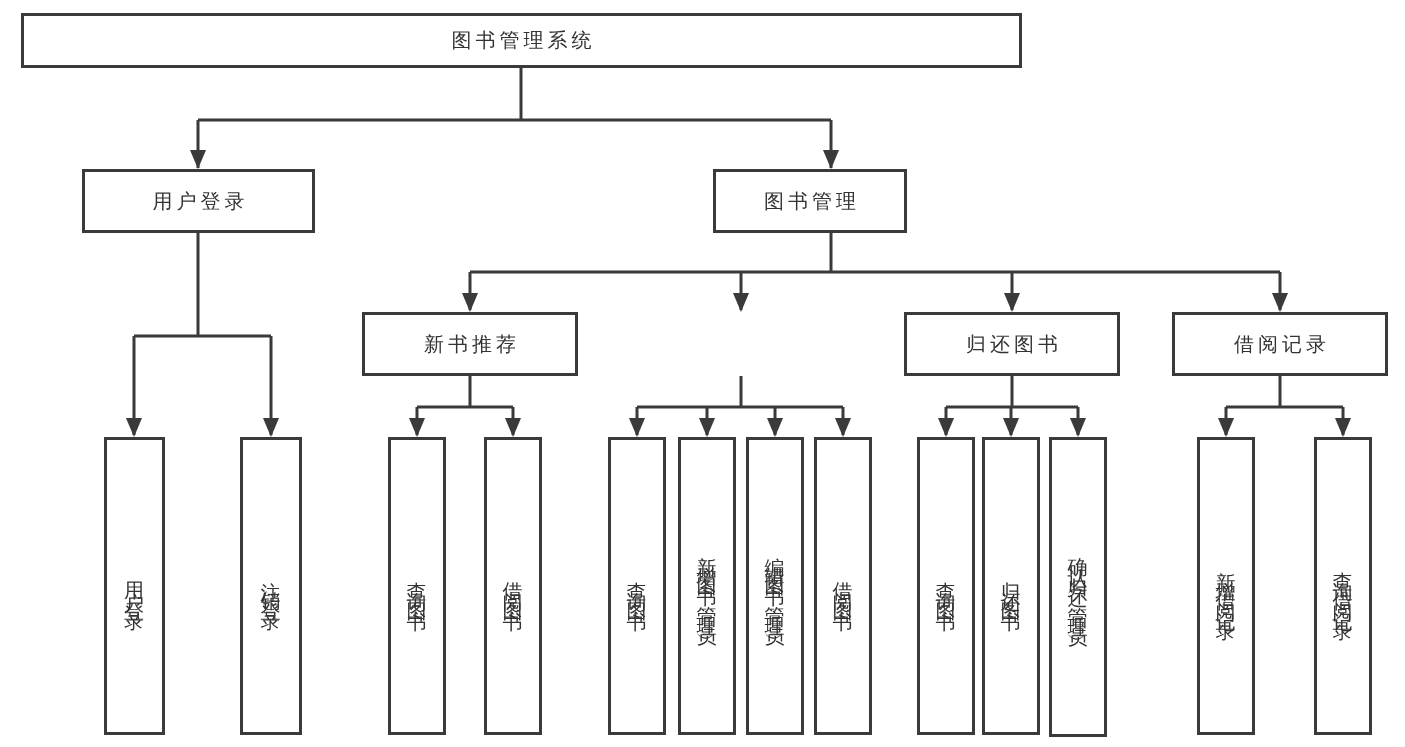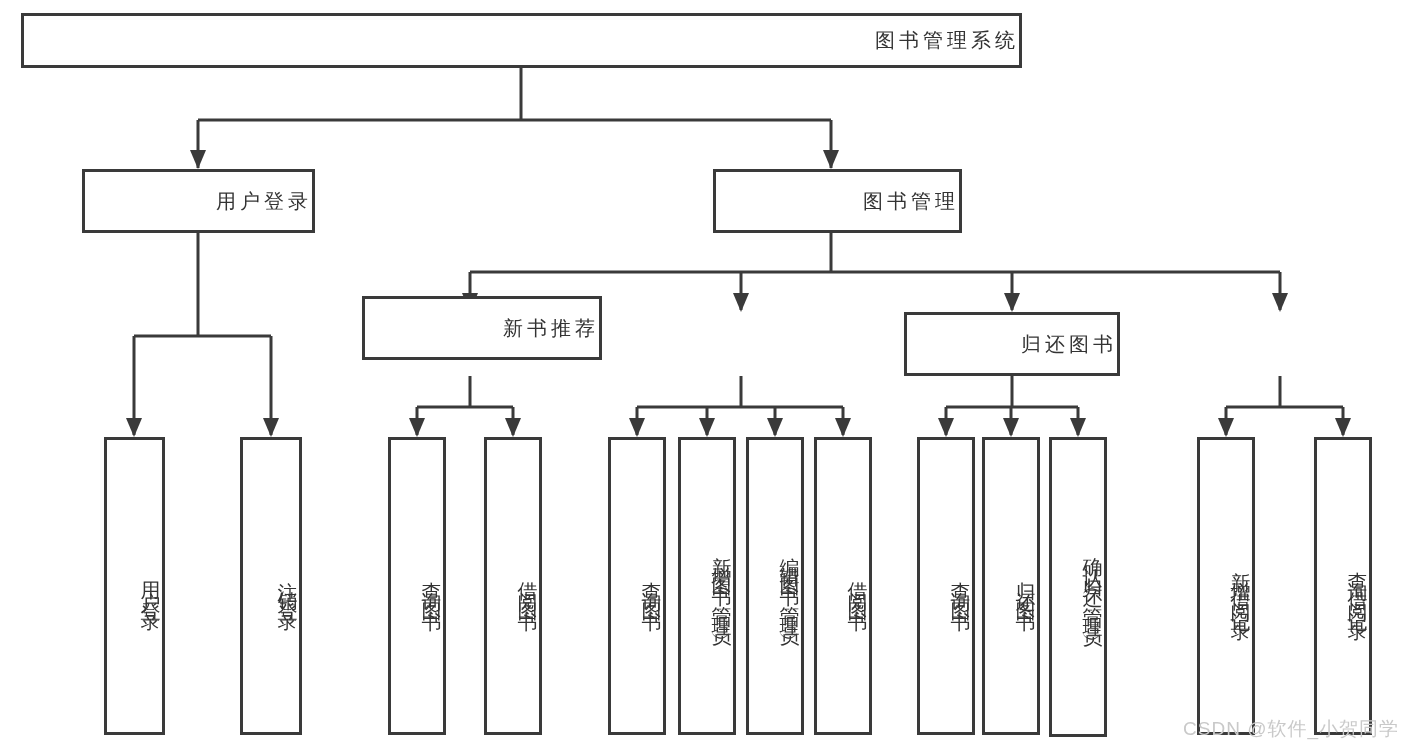--- a/index.html
+++ b/index.html
@@ -9,21 +9,21 @@
     background:var(--background);
     font-family:"Liberation Sans","DejaVu Sans",sans-serif;
     color:var(--text);
   }
   svg.connectors { position:absolute; left:0; top:0; color:var(--line); }
   svg.connectors path { stroke:currentColor; stroke-width:3; fill:none; }
   svg.connectors polygon { fill:currentColor; stroke:none; }
   .node {
     position:absolute; box-sizing:border-box;
     border:3px solid var(--line); background:#fff;
-    display:flex; align-items:center; justify-content:flex-end;
+    display:flex; align-items:center; justify-content:center;
   }
   .h-node { font-size:20px; letter-spacing:4px; }
   .h-node .lbl { padding-left:4px; white-space:nowrap; }
   .v-node .lbl {
     writing-mode:vertical-rl; text-orientation:mixed;
     font-size:20px; letter-spacing:10px; line-height:1.1; white-space:nowrap;
   }
   .watermark {
     position:absolute; top:716px; right:6px; z-index:5;
     font-size:19px; letter-spacing:1px; color:var(--watermark);
@@ -71,29 +71,32 @@
     <polygon points="1335,418 1351,418 1343,437"></polygon>
   </svg>
 
   <div class="node h-node" style="left:21px;top:13px;width:1001px;height:55px">
     <span class="lbl">图书管理系统</span>
   </div>
 
   <div class="node h-node" style="left:82px;top:169px;width:233px;height:64px">
     <span class="lbl">用户登录</span>
   </div>
-  <div class="node h-node" style="left:713px;top:169px;width:249px;height:64px">
+  <div class="node h-node" style="left:713px;top:169px;width:194px;height:64px">
     <span class="lbl">图书管理</span>
   </div>
 
-  <div class="node h-node" style="left:362px;top:296px;width:240px;height:64px">
+  <div class="node h-node" style="left:362px;top:312px;width:216px;height:64px">
     <span class="lbl">新书推荐</span>
   </div>
   <div class="node h-node" style="left:904px;top:312px;width:216px;height:64px">
     <span class="lbl">归还图书</span>
+  </div>
+  <div class="node h-node" style="left:1172px;top:312px;width:216px;height:64px">
+    <span class="lbl">借阅记录</span>
   </div>
 
   <div class="node v-node" style="left:104px;top:437px;width:61px;height:298px">
     <span class="lbl">用户登录</span>
   </div>
   <div class="node v-node" style="left:240px;top:437px;width:62px;height:298px">
     <span class="lbl">注销登录</span>
   </div>
 
   <div class="node v-node" style="left:388px;top:437px;width:58px;height:298px">
@@ -126,15 +129,14 @@
     <span class="lbl">确认归还（管理员）</span>
   </div>
 
   <div class="node v-node" style="left:1197px;top:437px;width:58px;height:298px">
     <span class="lbl">新增借阅记录</span>
   </div>
   <div class="node v-node" style="left:1314px;top:437px;width:58px;height:298px">
     <span class="lbl">查询借阅记录</span>
   </div>
 
-  <div class="watermark">CSDN @软件_小贺同学</div>
 
 </div>
 
 </body></html>

